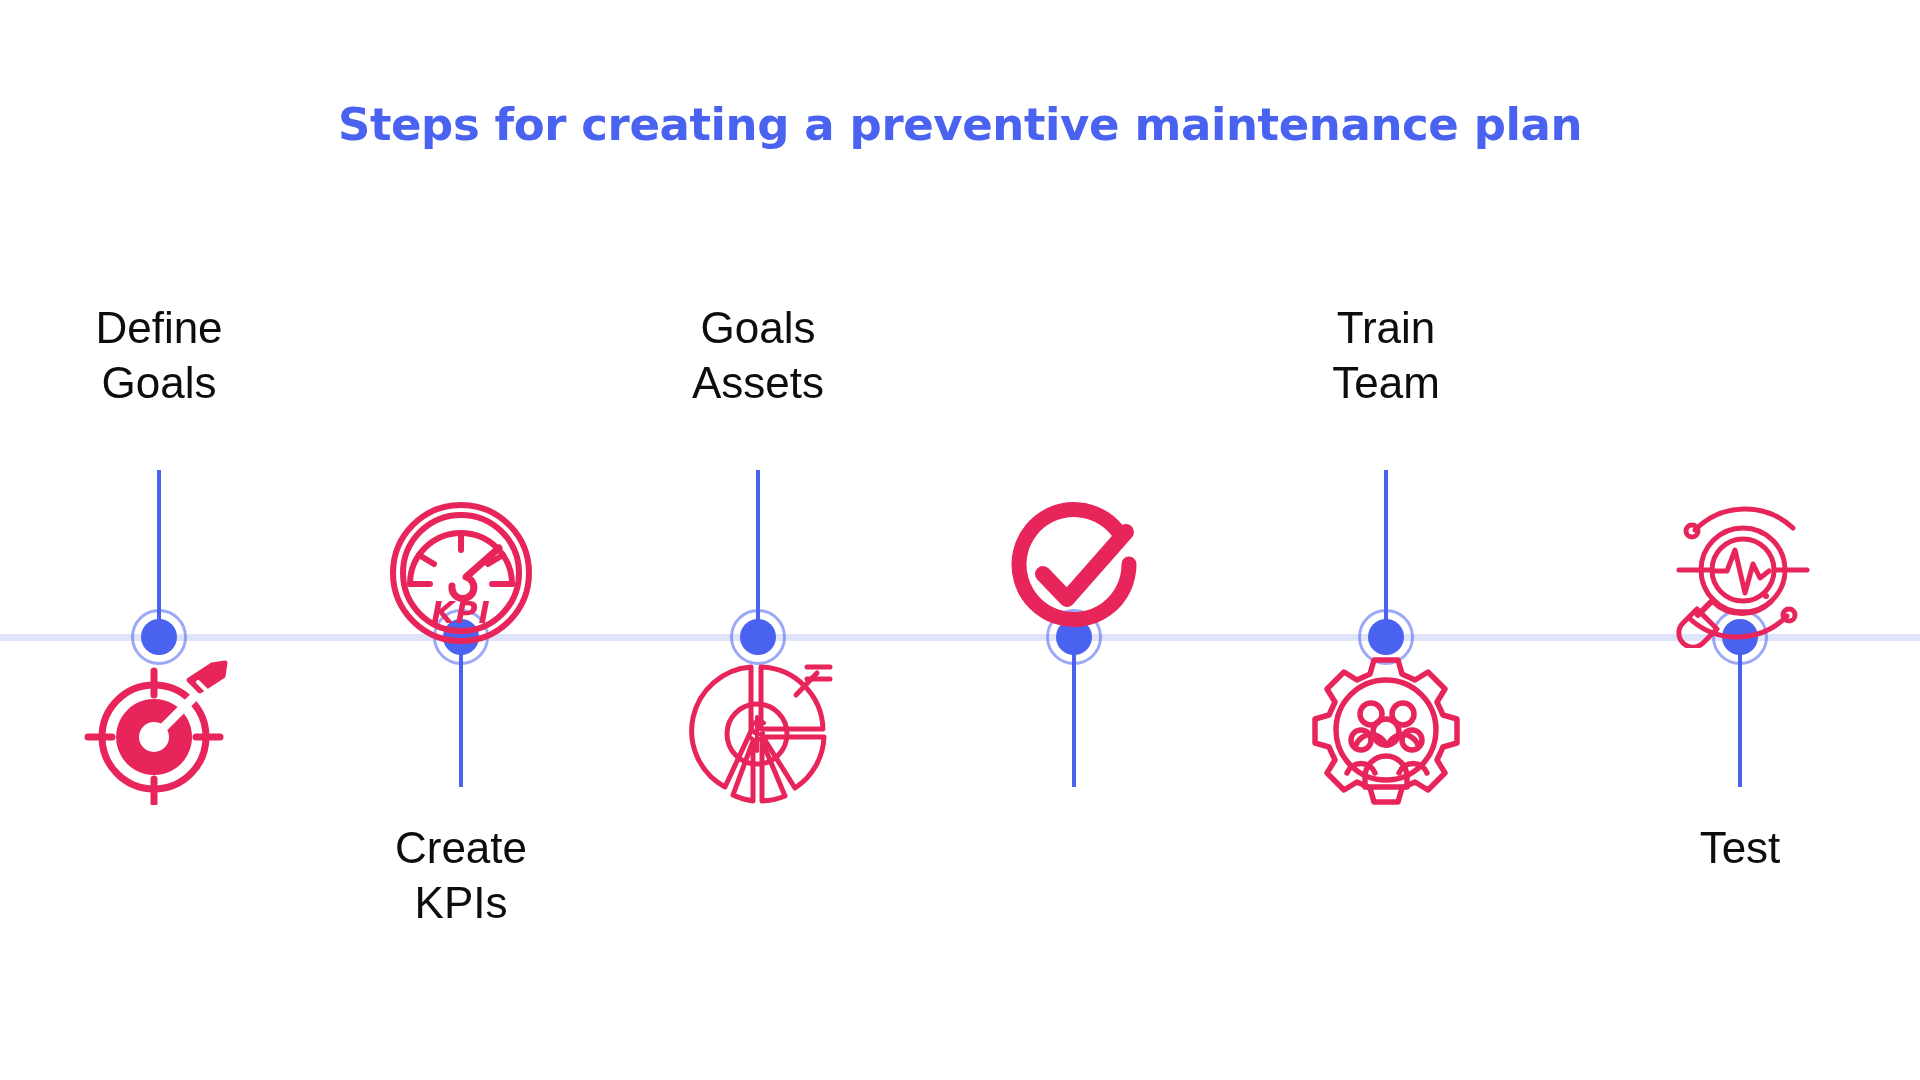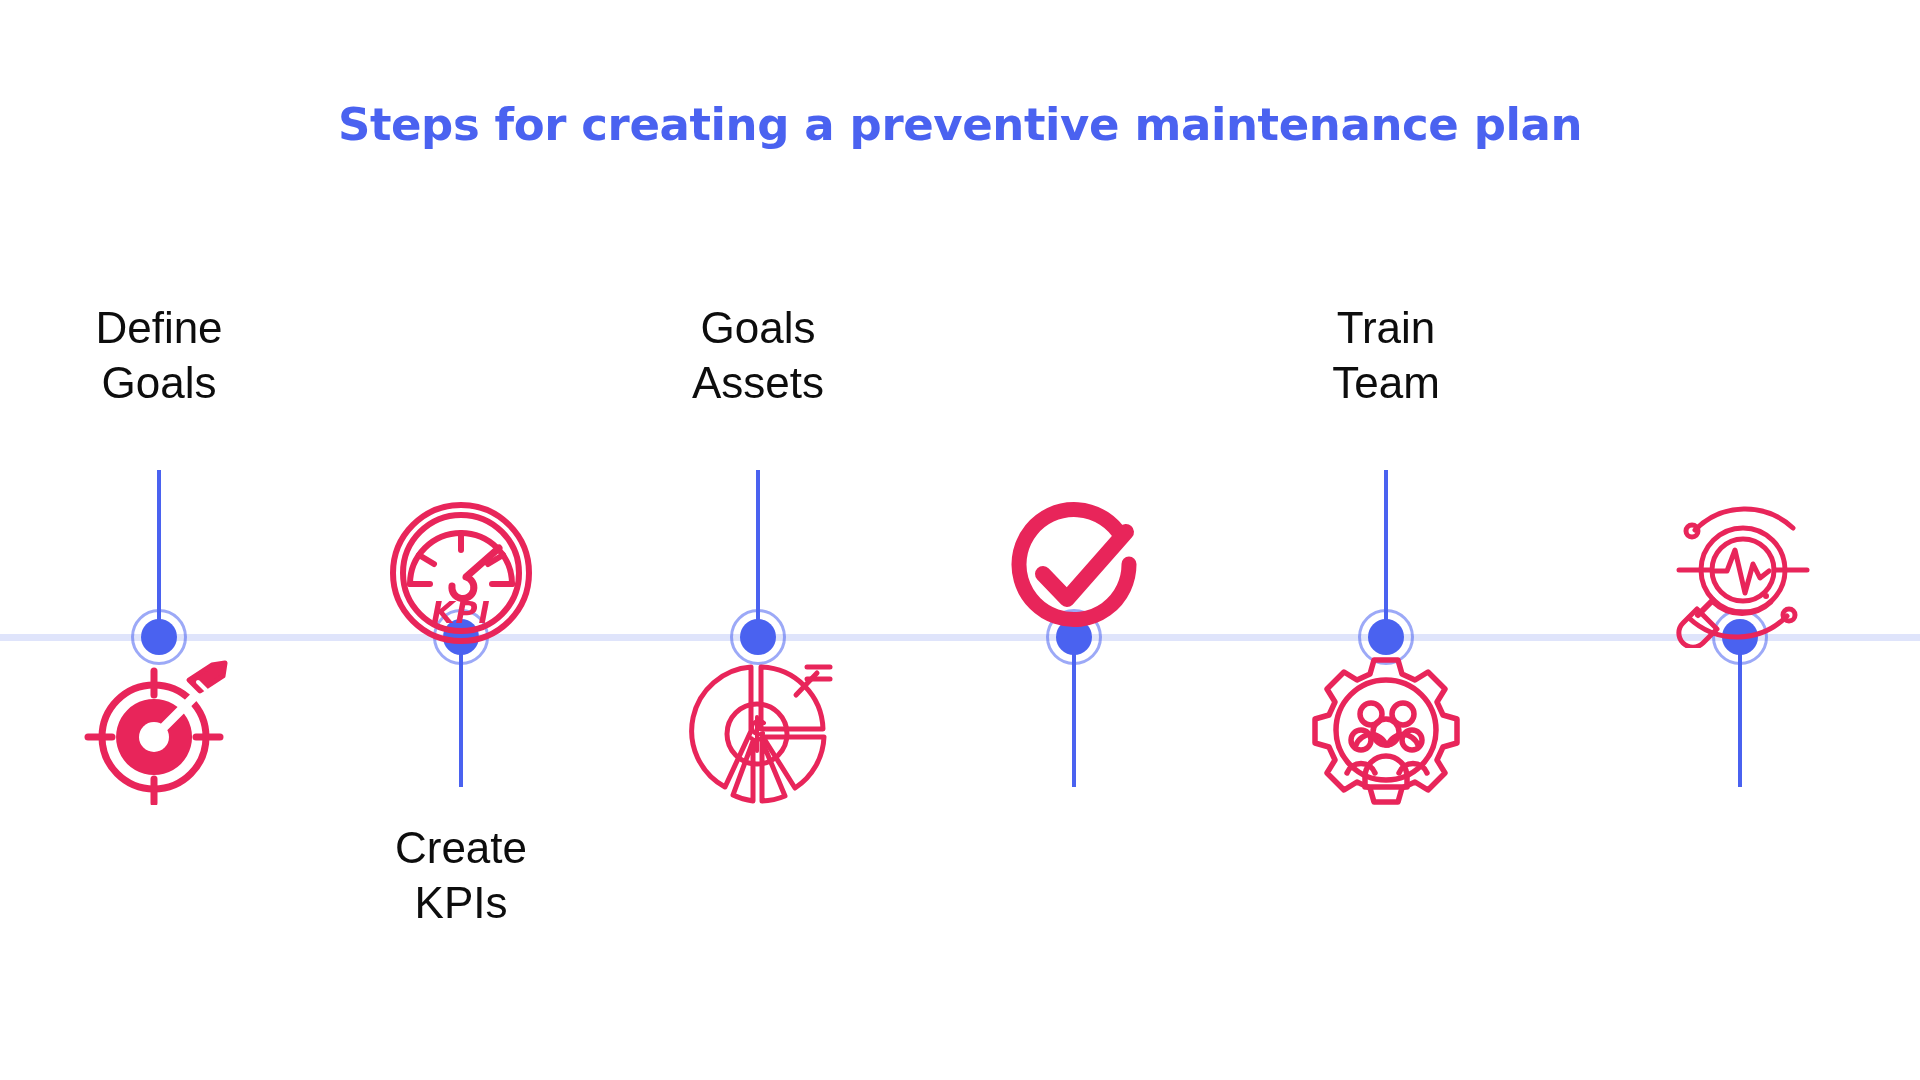--- a/index.html
+++ b/index.html
@@ -241,20 +241,21 @@
         <circle cx="101" cy="85" r="10"></circle>
         <path d="M36 118 a15 15 0 0 1 28 0"></path>
         <path d="M88 118 a15 15 0 0 1 28 0"></path>
         <circle cx="75" cy="77" r="13"></circle>
         <path d="M54 122 a21 21 0 0 1 42 0 v10 h-42 Z"></path>
       </svg>
     </div>
   </div>
 
   <div class="step below" style="left:1740px;">
+    <div class="step-label">Test</div>
     <div class="stem"></div>
     <div class="node">
       <div class="ring-outer"></div>
       <div class="dot"></div>
     </div>
     <div class="icon-wrap">
       <svg viewBox="0 0 150 150" fill="none" stroke="#e8255a" stroke-width="5" stroke-linecap="round" stroke-linejoin="round">
         <path d="M30 32 A70 70 0 0 1 128 30"></path>
         <circle cx="27" cy="33" r="6"></circle>
         <path d="M122 118 A70 70 0 0 1 24 120"></path>

